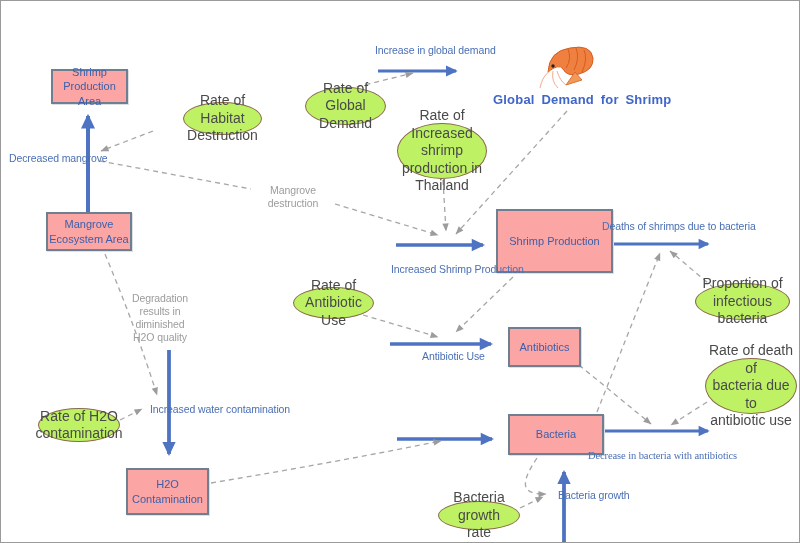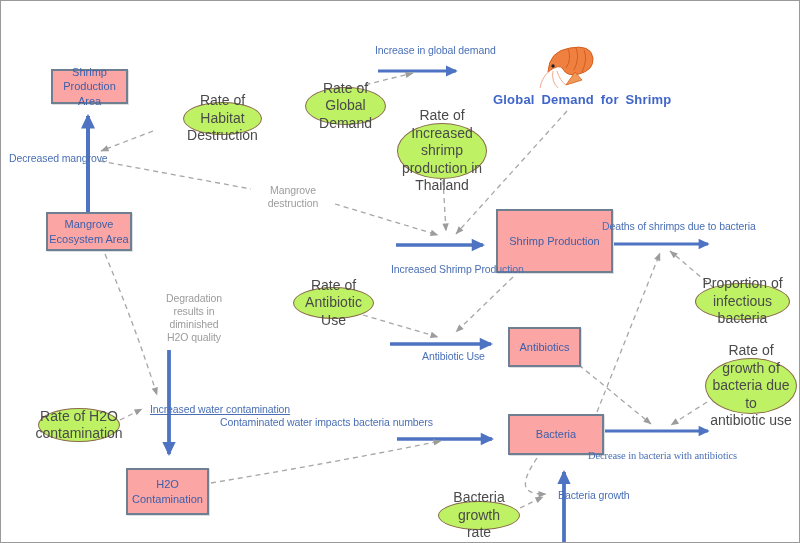--- a/index.html
+++ b/index.html
@@ -109,38 +109,37 @@
 Destruction</div>
   <div class="rate" style="left:304px;top:86px;width:81px;height:38px;">Rate of Global
 Demand</div>
   <div class="rate" style="left:396px;top:122px;width:90px;height:56px;">Rate of Increased
 shrimp production in
 Thailand</div>
   <div class="rate" style="left:292px;top:286px;width:81px;height:32px;">Rate of
 Antibiotic Use</div>
   <div class="rate" style="left:694px;top:282px;width:95px;height:37px;">Proportion of
 infectious bacteria</div>
-  <div class="rate" style="left:704px;top:357px;width:92px;height:56px;">Rate of growth of
+  <div class="rate" style="left:704px;top:357px;width:92px;height:56px;">Rate of death of
 bacteria due to
 antibiotic use</div>
   <div class="rate" style="left:37px;top:407px;width:82px;height:34px;">Rate of H2O
 contamination</div>
   <div class="rate" style="left:437px;top:500px;width:82px;height:29px;">Bacteria growth
 rate</div>
 
   <div class="lbl" style="left:374px;top:43px;">Increase in global demand</div>
   <div id="demand-label">Global Demand for Shrimp</div>
   <div class="lbl" style="left:8px;top:151px;">Decreased mangrove</div>
   <div class="lbl gray multi" style="left:252px;top:183px;width:80px;">Mangrove
 destruction</div>
   <div class="lbl" style="left:390px;top:262px;">Increased Shrimp Production</div>
   <div class="lbl" style="left:601px;top:219px;">Deaths of shrimps due to bacteria</div>
   <div class="lbl" style="left:421px;top:349px;">Antibiotic Use</div>
-  <div class="lbl gray multi" style="left:126px;top:291px;width:66px;margin-left:34px;">Degradation
+  <div class="lbl gray multi" style="left:126px;top:291px;width:66px;">Degradation
 results in
 diminished
 H2O quality</div>
-  <div class="lbl" style="left:149px;top:402px;text-decoration:underline;">Increased water contamination</div>
-  <div class="lbl" style="left:219px;top:415px;">Contaminated water impacts bacteria numbers</div>
+  <div class="lbl" style="left:149px;top:402px;">Increased water contamination</div>
   <div class="lbl" style="left:587px;top:448px;font-family:Liberation Serif, serif;">Decrease in bacteria with antibiotics</div>
   <div class="lbl" style="left:557px;top:488px;">Bacteria growth</div>
 
 </div>
 
 </body></html>

